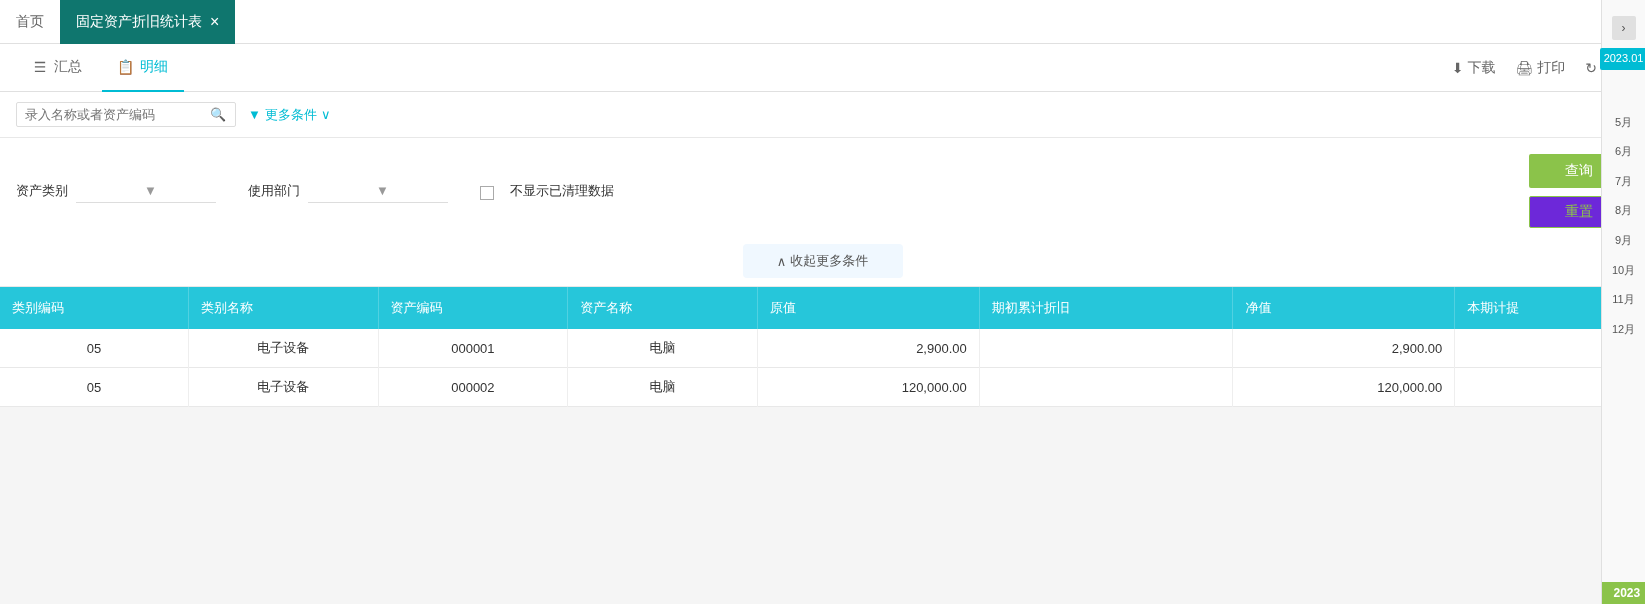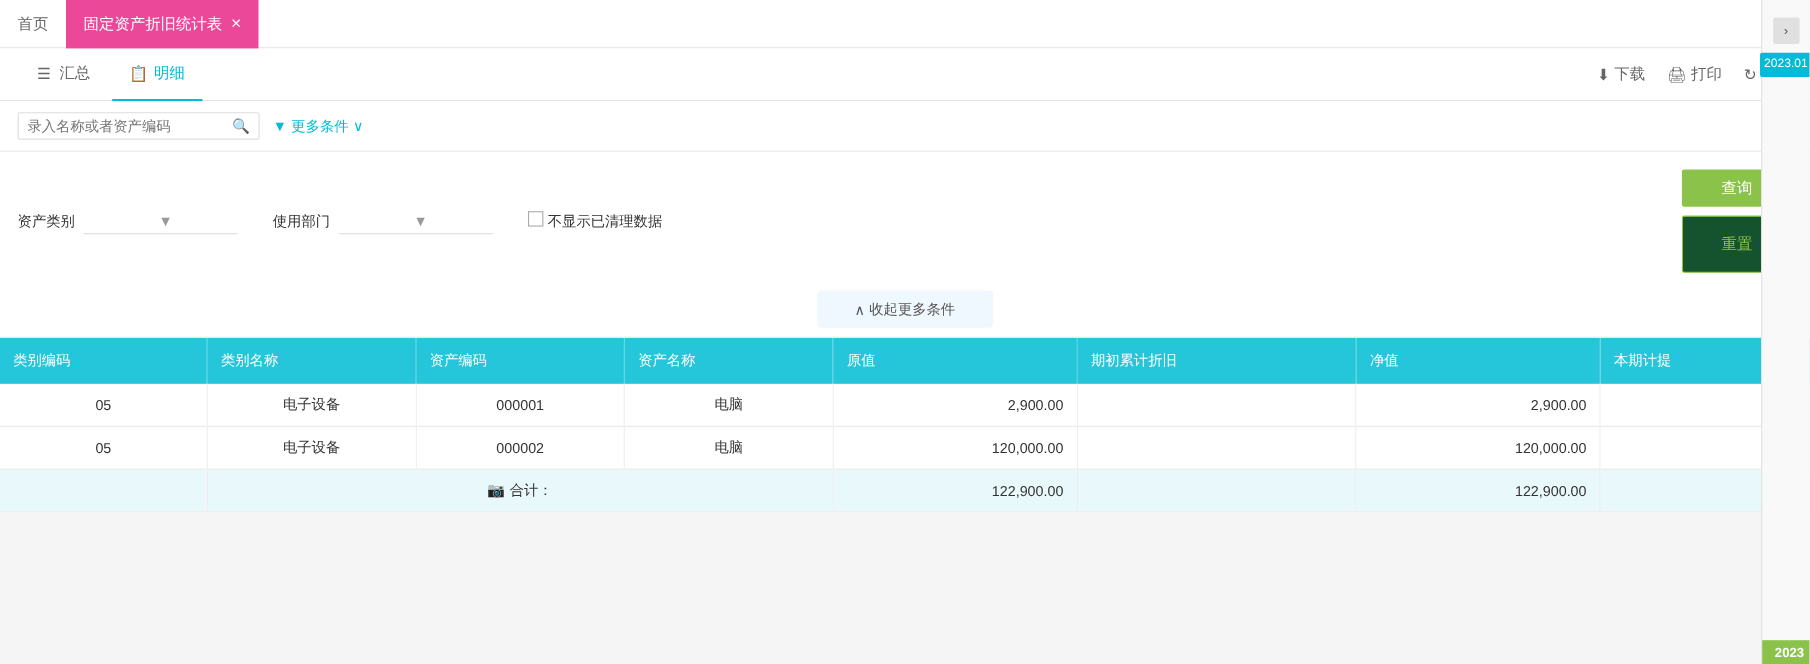--- a/index.html
+++ b/index.html
@@ -24,21 +24,21 @@
       padding: 0 16px;
       gap: 0;
     }
     .nav-home {
       color: #666;
       font-size: 14px;
       cursor: pointer;
       padding: 0 16px 0 0;
     }
     .nav-tab-active {
-      background: #ec4899;
+      background: #0f766e;
       color: #fff;
       padding: 0 16px;
       height: 44px;
       display: flex;
       align-items: center;
       gap: 8px;
       font-size: 14px;
       cursor: pointer;
       position: relative;
     }
@@ -174,22 +174,22 @@
       min-width: 140px;
       cursor: pointer;
       gap: 4px;
     }
     .condition-select span {
       flex: 1;
       color: #999;
     }
     .condition-checkbox {
       display: flex;
-      align-items: flex-start;
-      gap: 4px;
+      align-items: flex-end;
+      gap: 16px;
       cursor: pointer;
       font-size: 13px;
     }
     .checkbox-box {
       width: 14px;
       height: 14px;
       border: 1px solid #aaa;
       background: #fff;
     }
     .condition-actions {
@@ -204,24 +204,24 @@
       color: #fff;
       border: none;
       padding: 8px 32px;
       font-size: 14px;
       cursor: pointer;
       border-radius: 2px;
       min-width: 100px;
       margin-left: 31px;
     }
     .btn-reset {
-      background: #14532d;
+      background: #6d28d9;
       color: #8bc34a;
       border: 1px solid #8bc34a;
-      padding: 16px 32px;
+      padding: 6px 32px;
       font-size: 14px;
       cursor: pointer;
       border-radius: 2px;
       min-width: 100px;
     }
     .collapse-bar {
       display: flex;
       align-items: center;
       justify-content: center;
       padding: 8px;
@@ -459,39 +459,38 @@
           <tr>
             <td>05</td>
             <td>电子设备</td>
             <td>000002</td>
             <td>电脑</td>
             <td class="num">120,000.00</td>
             <td class="num"></td>
             <td class="num">120,000.00</td>
             <td class="num"></td>
           </tr>
-          <tr class="summary-row">
-            <td></td>
-            <td colspan="3">
-              <span>📷</span>
-              <span>合计：</span>
-            </td>
-            <td class="num">122,900.00</td>
-            <td class="num"></td>
-            <td class="num">122,900.00</td>
-            <td class="num"></td>
-          </tr>
         </tbody>
       </table>
     </div>
 
   </div>
 
   <div class="right-panel">
     <div class="right-panel-top">
       <div class="right-nav-arrow">
         <span>›</span>
       </div>
       <div class="date-label active">2023.01</div>
     </div>
+    <div style="margin-top: 40px; display:flex; flex-direction:column; align-items:center; gap:4px;">
+      <div class="date-label">5月</div>
+      <div class="date-label">6月</div>
+      <div class="date-label">7月</div>
+      <div class="date-label">8月</div>
+      <div class="date-label">9月</div>
+      <div class="date-label">10月</div>
+      <div class="date-label">11月</div>
+      <div class="date-label">12月</div>
+    </div>
     <div class="year-badge">2023</div>
   </div>
 </div>
 
 </body></html>

